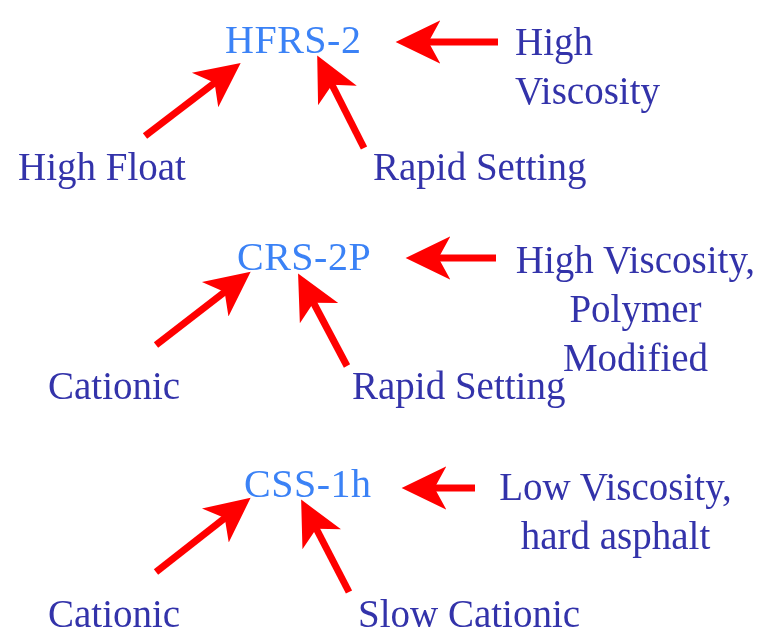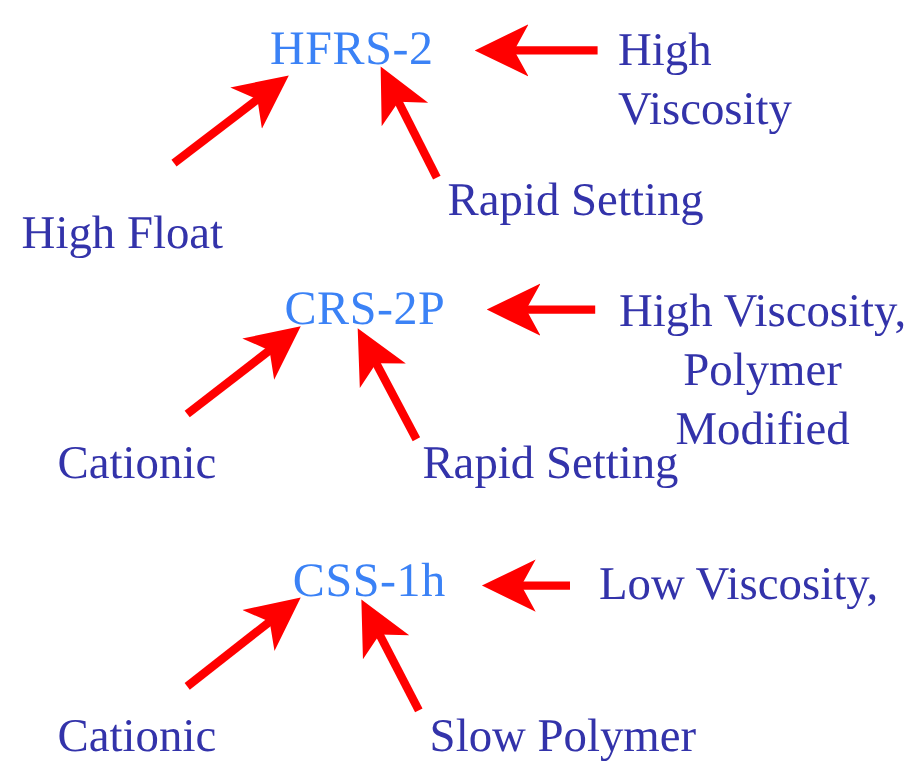--- a/index.html
+++ b/index.html
@@ -82,38 +82,39 @@
     <line x1="349" y1="592" x2="305" y2="507" stroke="#ff0000" stroke-width="7" marker-end="url(#ah)"></line>
   </svg>
 
   <div class="node-label" style="left:225px; top:16px;">HFRS-2</div>
 
   <div class="prop-label two-line" style="left:515px; top:18px; width:140px; text-align:left;">
     <span class="line">High</span>
     <span class="line">Viscosity</span>
   </div>
 
-  <div class="prop-label" style="left:18px; top:143px;margin-top:28px;">High Float</div>
+  <div class="prop-label" style="left:18px; top:143px;">High Float</div>
 
   <div class="prop-label" style="left:373px; top:143px;">Rapid Setting</div>
 
   <div class="node-label" style="left:237px; top:233px;">CRS-2P</div>
 
   <div class="prop-label two-line" style="left:508px; top:236px; width:255px; text-align:center;">
     <span class="line">High Viscosity,</span>
     <span class="line">Polymer Modified</span>
   </div>
 
   <div class="prop-label" style="left:48px; top:362px;">Cationic</div>
 
   <div class="prop-label" style="left:352px; top:362px;">Rapid Setting</div>
 
   <div class="node-label" style="left:244px; top:460px;">CSS-1h</div>
 
   <div class="prop-label two-line" style="left:498px; top:463px; width:235px; text-align:center;">
     <span class="line">Low Viscosity,</span>
+    <span class="line">hard asphalt</span>
   </div>
 
   <div class="prop-label" style="left:48px; top:590px;">Cationic</div>
 
-  <div class="prop-label" style="left:358px; top:590px;">Slow Polymer</div>
+  <div class="prop-label" style="left:358px; top:590px;">Slow Cationic</div>
 
 </div>
 
 </body></html>

